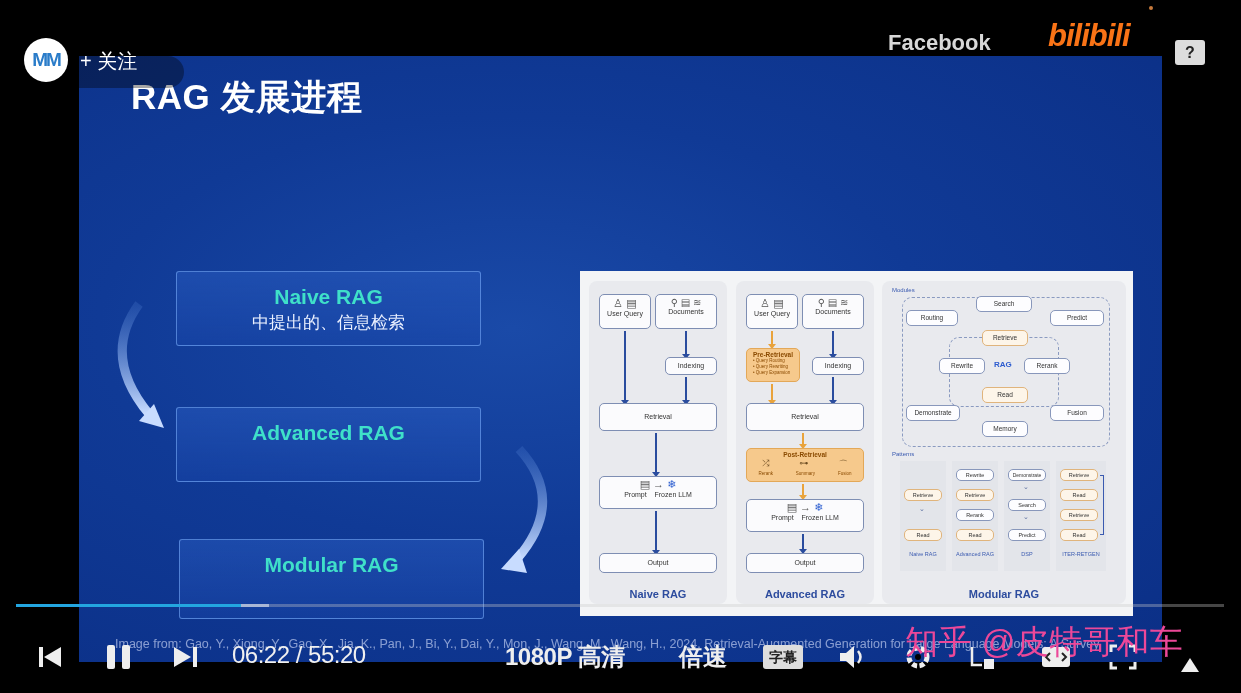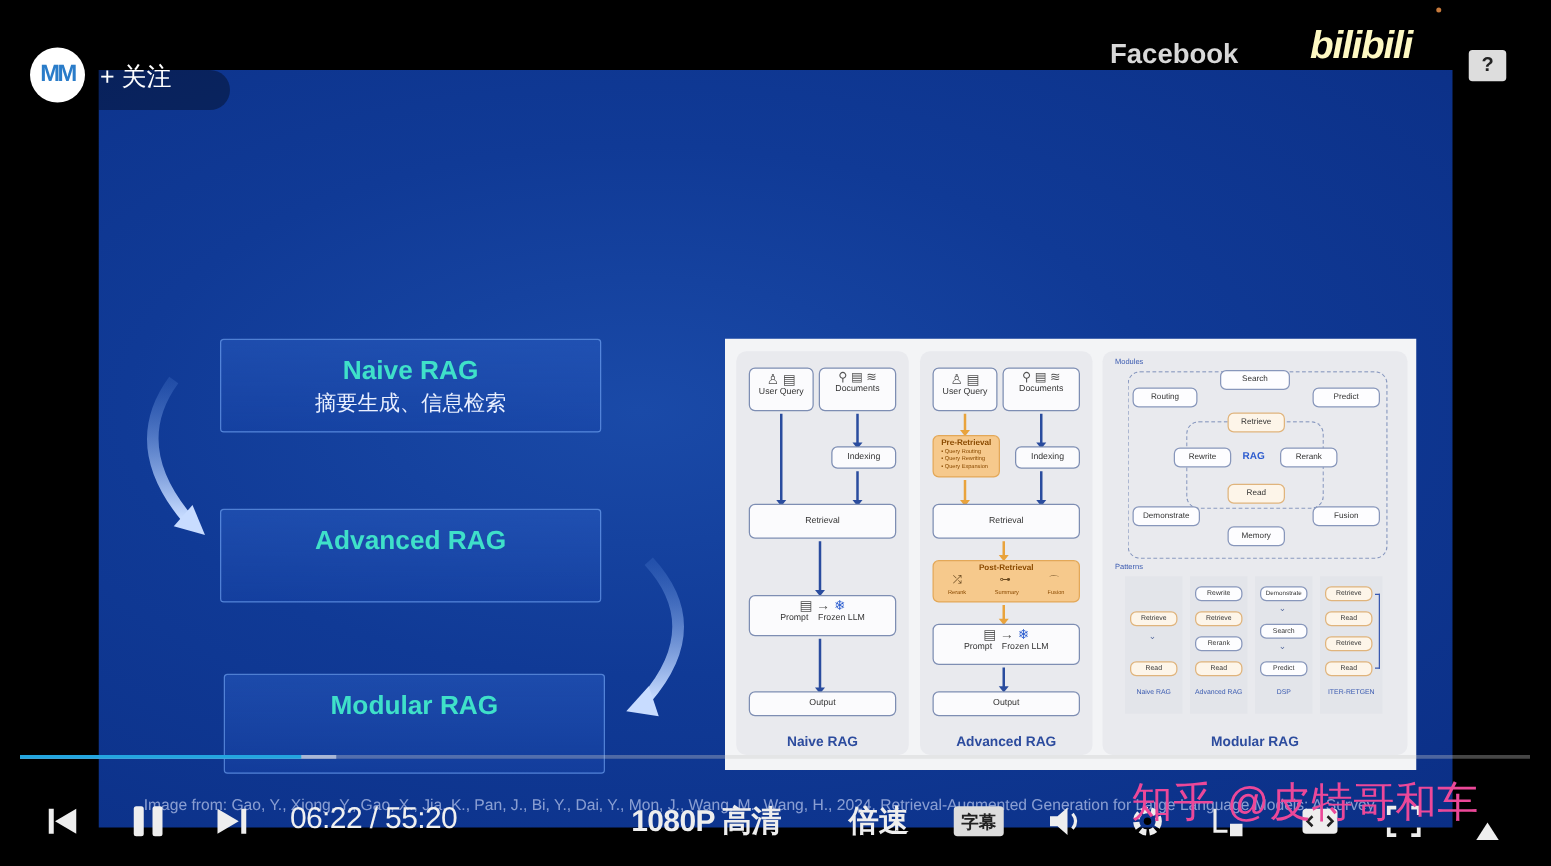--- a/index.html
+++ b/index.html
@@ -36,45 +36,46 @@
   .sect { position: absolute; font-size: 6px; color: #3a5ab0; }
   .pattern-label { position: absolute; font-size: 5.5px; color: #3a5ab0; text-align: center; }
   .chev { position: absolute; font-size: 7px; color: #5a6ea0; }
 
   
   .avatar { position: absolute; left: 24px; top: 38px; width: 44px; height: 44px; border-radius: 50%; background: #fff; display: flex; align-items: center; justify-content: center; }
   .avatar span { font-weight: bold; font-size: 19px; color: #2a7cc9; letter-spacing: -2px; }
   .follow { position: absolute; left: 80px; top: 48px; font-size: 20px; color: #ffffff; }
   .follow-band { position: absolute; left: 79px; top: 56px; width: 105px; height: 32px; background: rgba(0,0,0,0.35); border-radius: 0 18px 18px 0; }
   .brand { position: absolute; left: 888px; top: 30px; font-size: 22px; font-weight: bold; color: #d8d8d8; }
-  .bili { position: absolute; left: 1048px; top: 18px; font-size: 31px; font-weight: bold; color: #fef9c3; font-style: italic; letter-spacing: -1px; }
+  .bili { position: absolute; left: 1048px; top: 18px; font-size: 31px; font-weight: bold; color: #f97316; font-style: italic; letter-spacing: -1px; }
   .help { position: absolute; left: 1175px; top: 40px; width: 30px; height: 25px; background: #ddd; border-radius: 3px; color: #222; font-weight: bold; font-size: 16px; text-align: center; line-height: 25px; }
   .dot { position: absolute; left: 1149px; top: 6px; width: 4px; height: 4px; border-radius: 50%; background: #c77a3c; }
 
   .progress-track { position: absolute; left: 16px; top: 604px; width: 1208px; height: 3px; background: rgba(200,200,200,0.35); }
   .progress-buffer { position: absolute; left: 0; top: 0; width: 253px; height: 3px; background: #a9b7d6; }
   .progress-played { position: absolute; left: 0; top: 0; width: 225px; height: 3px; background: #23a6e0; }
 
   .citation { position: absolute; left: 115px; top: 637px; font-size: 12.5px; color: rgba(220,228,255,0.6); white-space: nowrap; }
 
   .ctrl { position: absolute; color: #eee; }
   .time { position: absolute; left: 232px; top: 641px; font-size: 24px; color: #f0f0f0; letter-spacing: -0.5px; }
   .quality { position: absolute; left: 505px; top: 641px; font-size: 24px; font-weight: bold; color: #eee; letter-spacing: -0.5px; }
   .speed { position: absolute; left: 679px; top: 641px; font-size: 24px; font-weight: bold; color: #eee; }
   .watermark { position: absolute; left: 905px; top: 620px; font-size: 33px; color: #ec4899; letter-spacing: 0.5px; }
 </style>
 </head>
 <body>
 
 <div class="slide">
+  <div class="slide-title">RAG 发展进程</div>
 
 
   <div class="stage" style="left:97px;top:215px;">
     <span class="stage-title">Naive RAG</span>
-    <span class="stage-sub">摘要生成、信息检索</span>
+    <span class="stage-sub">中提出的、信息检索</span>
   </div>
   <div class="stage" style="left:97px;top:351px;">
     <span class="stage-title">Advanced RAG</span>
   </div>
   <div class="stage" style="left:100px;top:483px;height:80px;">
     <span class="stage-title">Modular RAG</span>
   </div>
 
   <svg class="arrow" style="left:30px;top:240px;" width="60" height="140">
     <defs>

